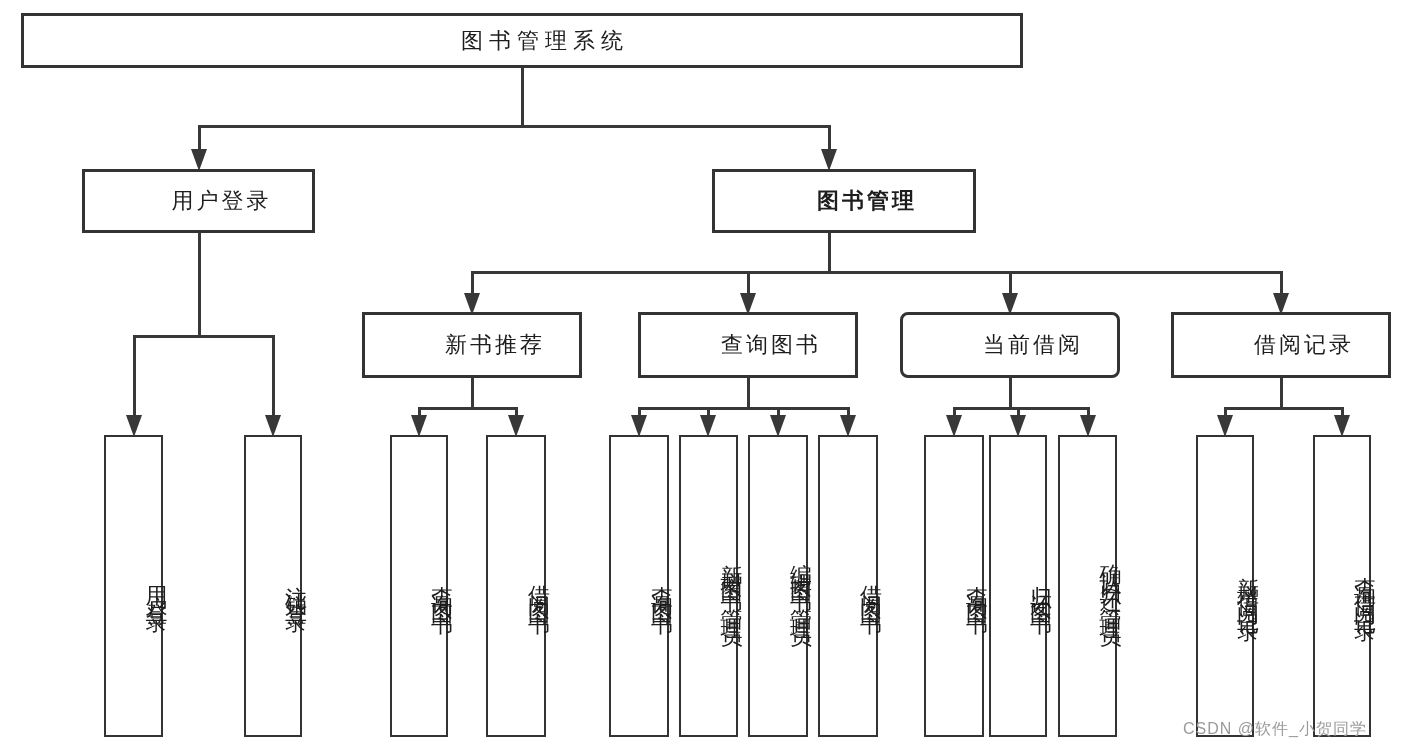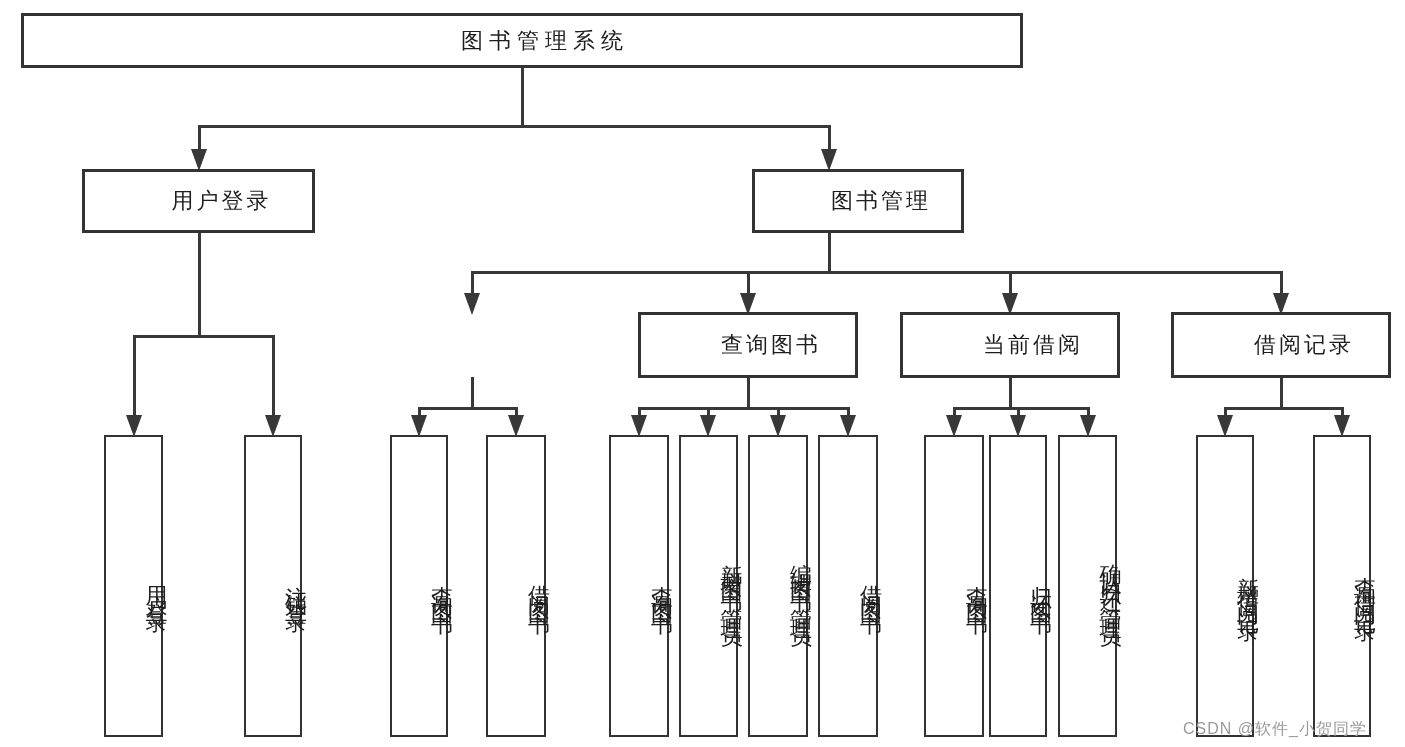--- a/index.html
+++ b/index.html
@@ -125,24 +125,25 @@
       <polygon points="1018,437 1010,415 1026,415"></polygon>
       <polygon points="1088,437 1080,415 1096,415"></polygon>
       <polygon points="1225,437 1217,415 1233,415"></polygon>
       <polygon points="1342,437 1334,415 1350,415"></polygon>
     </g>
   </svg>
 
   <div class="node root-box" style="left:21px; top:13px; width:1002px; height:55px;">图书管理系统</div>
 
   <div class="node" style="left:82px; top:169px; width:233px; height:64px;">用户登录</div>
-  <div class="node" style="left:752px; top:169px; width:212px; height:64px;">图书管理</div>
+  <div class="node" style="left:712px; top:169px; width:264px; height:64px;font-weight:bold;">图书管理</div>
 
+  <div class="node" style="left:362px; top:312px; width:220px; height:66px;">新书推荐</div>
   <div class="node" style="left:638px; top:312px; width:220px; height:66px;">查询图书</div>
-  <div class="node" style="left:900px; top:312px; width:220px; height:66px;">当前借阅</div>
+  <div class="node" style="left:900px; top:312px; width:220px; height:66px;border-radius:8px;">当前借阅</div>
   <div class="node" style="left:1171px; top:312px; width:220px; height:66px;">借阅记录</div>
 
   <div class="node leaf" style="left:104px; top:435px; width:59px; height:302px;">用户登录</div>
   <div class="node leaf" style="left:244px; top:435px; width:58px; height:302px;">注销登录</div>
 
   <div class="node leaf" style="left:390px; top:435px; width:58px; height:302px;">查询图书</div>
   <div class="node leaf" style="left:486px; top:435px; width:60px; height:302px;">借阅图书</div>
 
   <div class="node leaf" style="left:609px; top:435px; width:60px; height:302px;">查询图书</div>
   <div class="node leaf" style="left:679px; top:435px; width:59px; height:302px;">新增图书（管理员）</div>

